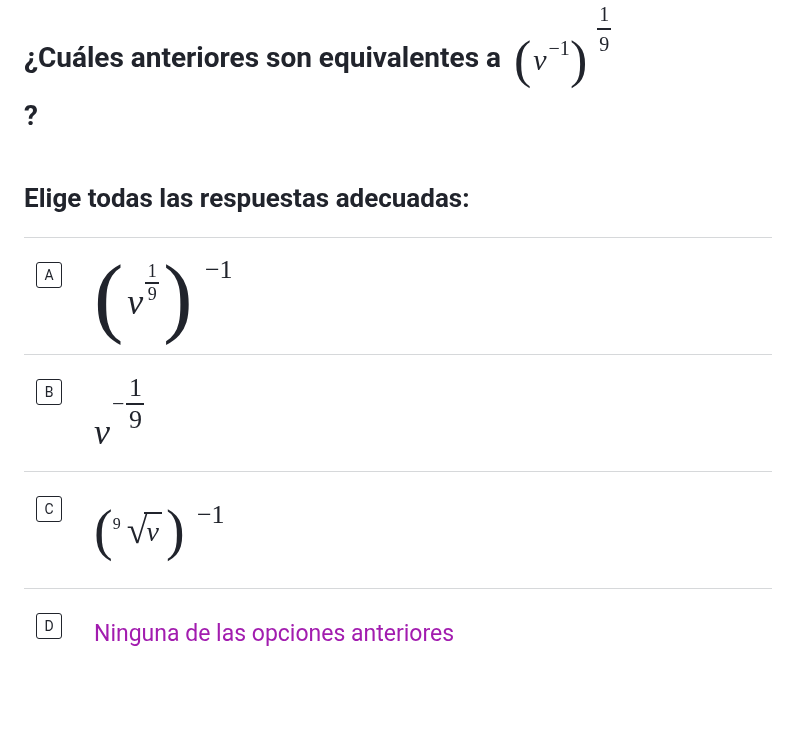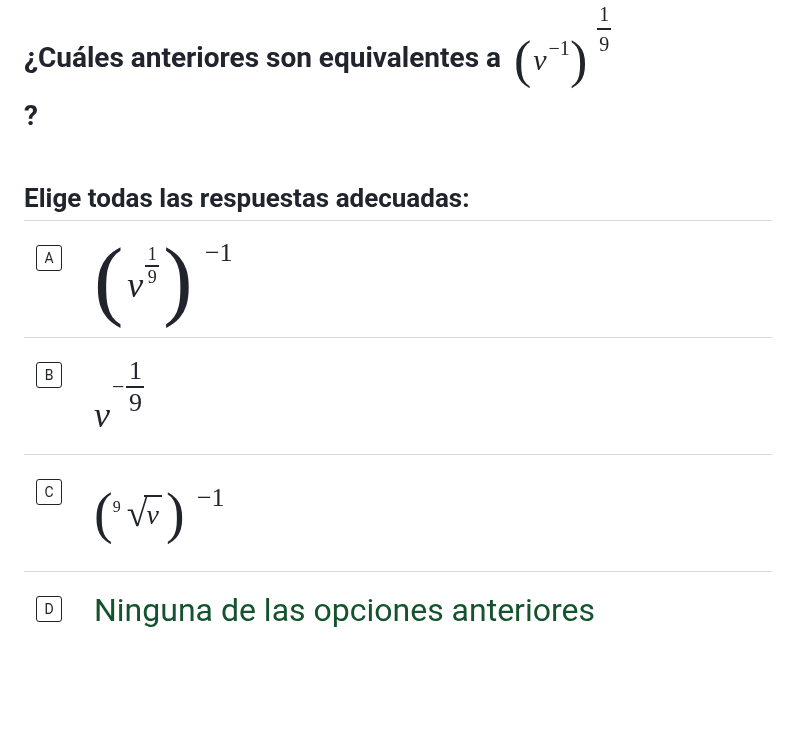--- a/index.html
+++ b/index.html
@@ -57,21 +57,21 @@
     }
     .frac-line {
       width: 14px;
       height: 1.5px;
       background: #21242c;
     }
     .instruction {
       font-size: 26px;
       font-weight: 700;
       color: #21242c;
-      margin-bottom: 7px;
+      margin-bottom: 24px;
     }
     .options { border-top: 1px solid #d6d8da; }
     .option {
       display: flex;
       align-items: flex-start;
       padding: 18px 12px;
       border-bottom: 1px solid #d6d8da;
       cursor: pointer;
     }
     .option:last-child { border-bottom: none; }
@@ -196,24 +196,24 @@
       font-size: 26px;
       position: absolute;
       right: -40px;
       top: -4px;
     }
     
     .option-d-content {
       margin-left: 32px;
       font-family: -apple-system, BlinkMacSystemFont, "Segoe UI", Roboto, sans-serif;
       font-style: normal;
-      font-size: 32px;
-      color: #14532d;
-      display: flex;
-      align-items: center;
+      font-size: 23px;
+      color: #a21caf;
+      display: flex;
+      align-items: flex-end;
       min-height: 40px;
     }
     .option-d { padding-bottom: 0; }
   </style>
 </head>
 <body>
 
 <div class="question">
   <span class="question-text">¿Cuáles anteriores son equivalentes a</span>
   <span class="math-expr">

